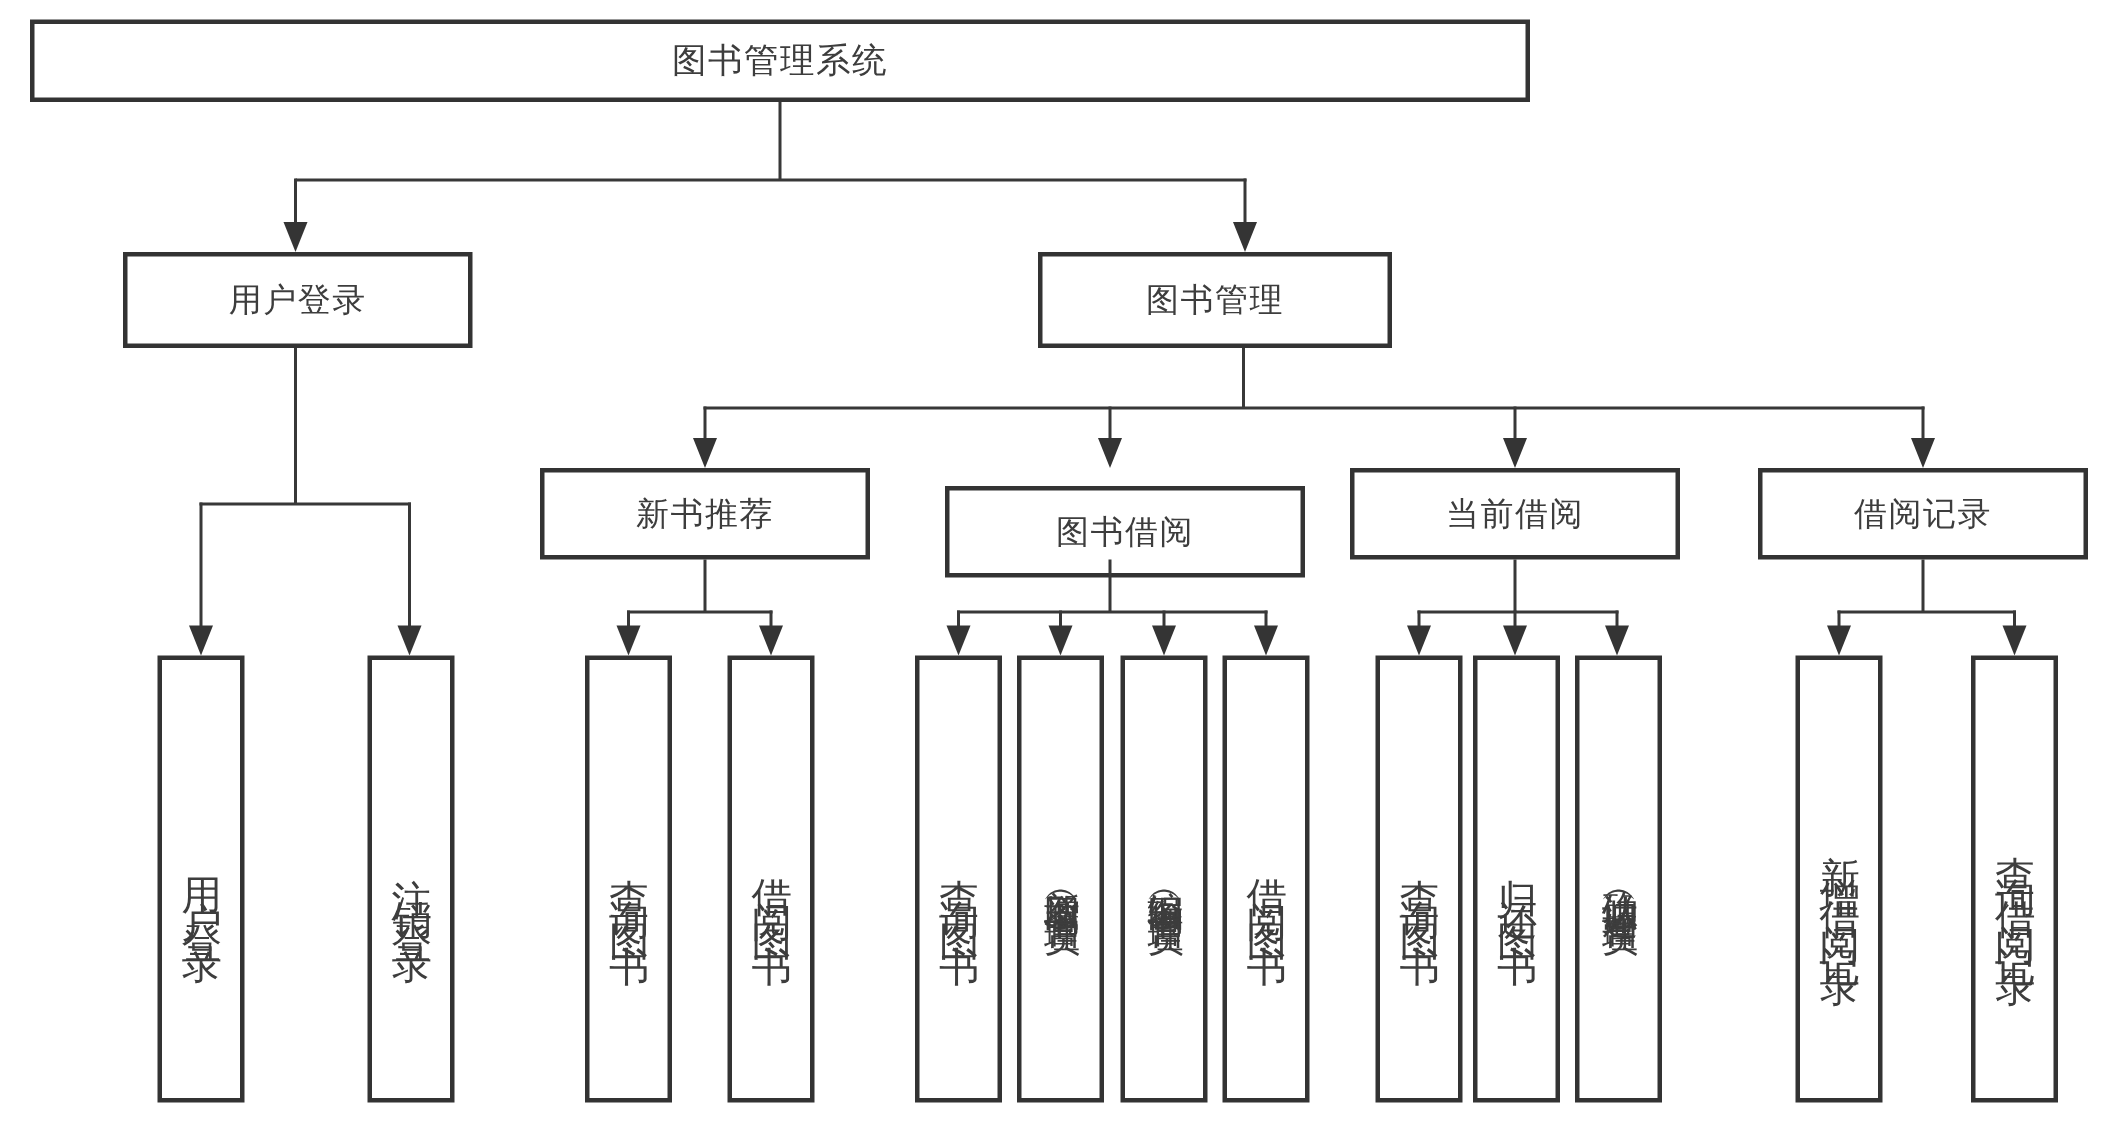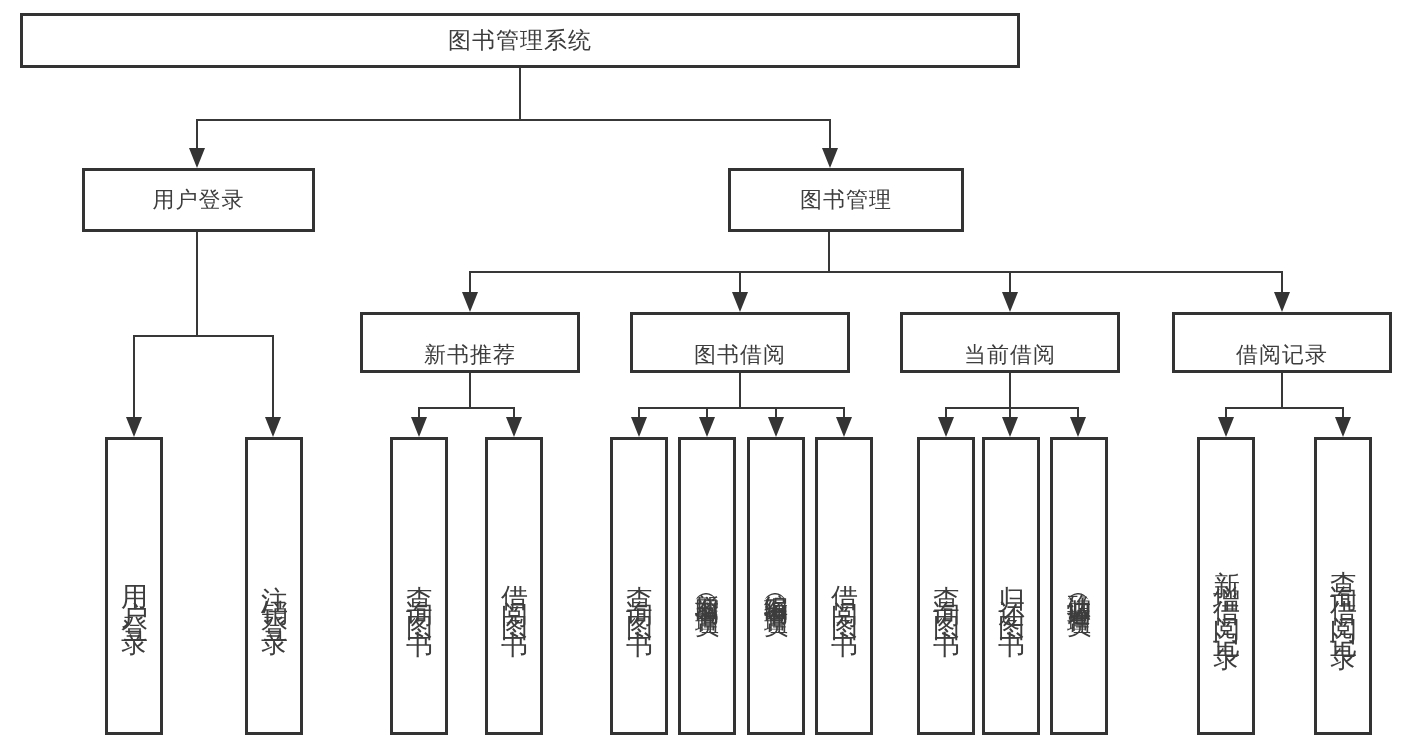--- a/index.html
+++ b/index.html
@@ -14,21 +14,21 @@
   .node{
     position:absolute;
     box-sizing:border-box;
     border:3px solid #333333;
     background:#ffffff;
     display:flex;align-items:center;justify-content:center;
     color:#3d3d3d;
   }
   .node.root{border-width:3px;font-size:23px;letter-spacing:1px;}
   .node.lvl2{font-size:22px;letter-spacing:1px;}
-  .node.lvl3{font-size:22px;letter-spacing:1px;align-items:flex-end;}
+  .node.lvl3{font-size:22px;letter-spacing:1px;}
   .node.leaf{font-size:27px;}
   .leaf-label{
     writing-mode:vertical-rl;
     text-orientation:mixed;
     letter-spacing:15px;
     line-height:1;
     padding-top:15px; 
     color:#3d3d3d;
   }
   .leaf-label.dense{
@@ -60,28 +60,28 @@
 
 <div class="canvas">
 
   <div class="node root" style="left:20px;top:13px;width:1000px;height:55px">
     <span>图书管理系统</span>
   </div>
 
   <div class="node lvl2" style="left:82px;top:168px;width:233px;height:64px">
     <span>用户登录</span>
   </div>
-  <div class="node lvl2" style="left:728px;top:168px;width:236px;height:64px">
+  <div class="node lvl2" style="left:692px;top:168px;width:236px;height:64px">
     <span>图书管理</span>
   </div>
 
   <div class="node lvl3" style="left:360px;top:312px;width:220px;height:61px">
     <span>新书推荐</span>
   </div>
-  <div class="node lvl3" style="left:630px;top:312px;width:220px;height:61px">
+  <div class="node lvl3" style="left:630px;top:324px;width:240px;height:61px">
     <span>图书借阅</span>
   </div>
   <div class="node lvl3" style="left:1172px;top:312px;width:220px;height:61px">
     <span>借阅记录</span>
   </div>
   <div class="node lvl3" style="left:900px;top:312px;width:220px;height:61px">
     <span>当前借阅</span>
   </div>
 
   <div class="node leaf" style="left:105px;top:437px;width:58px;height:298px">

